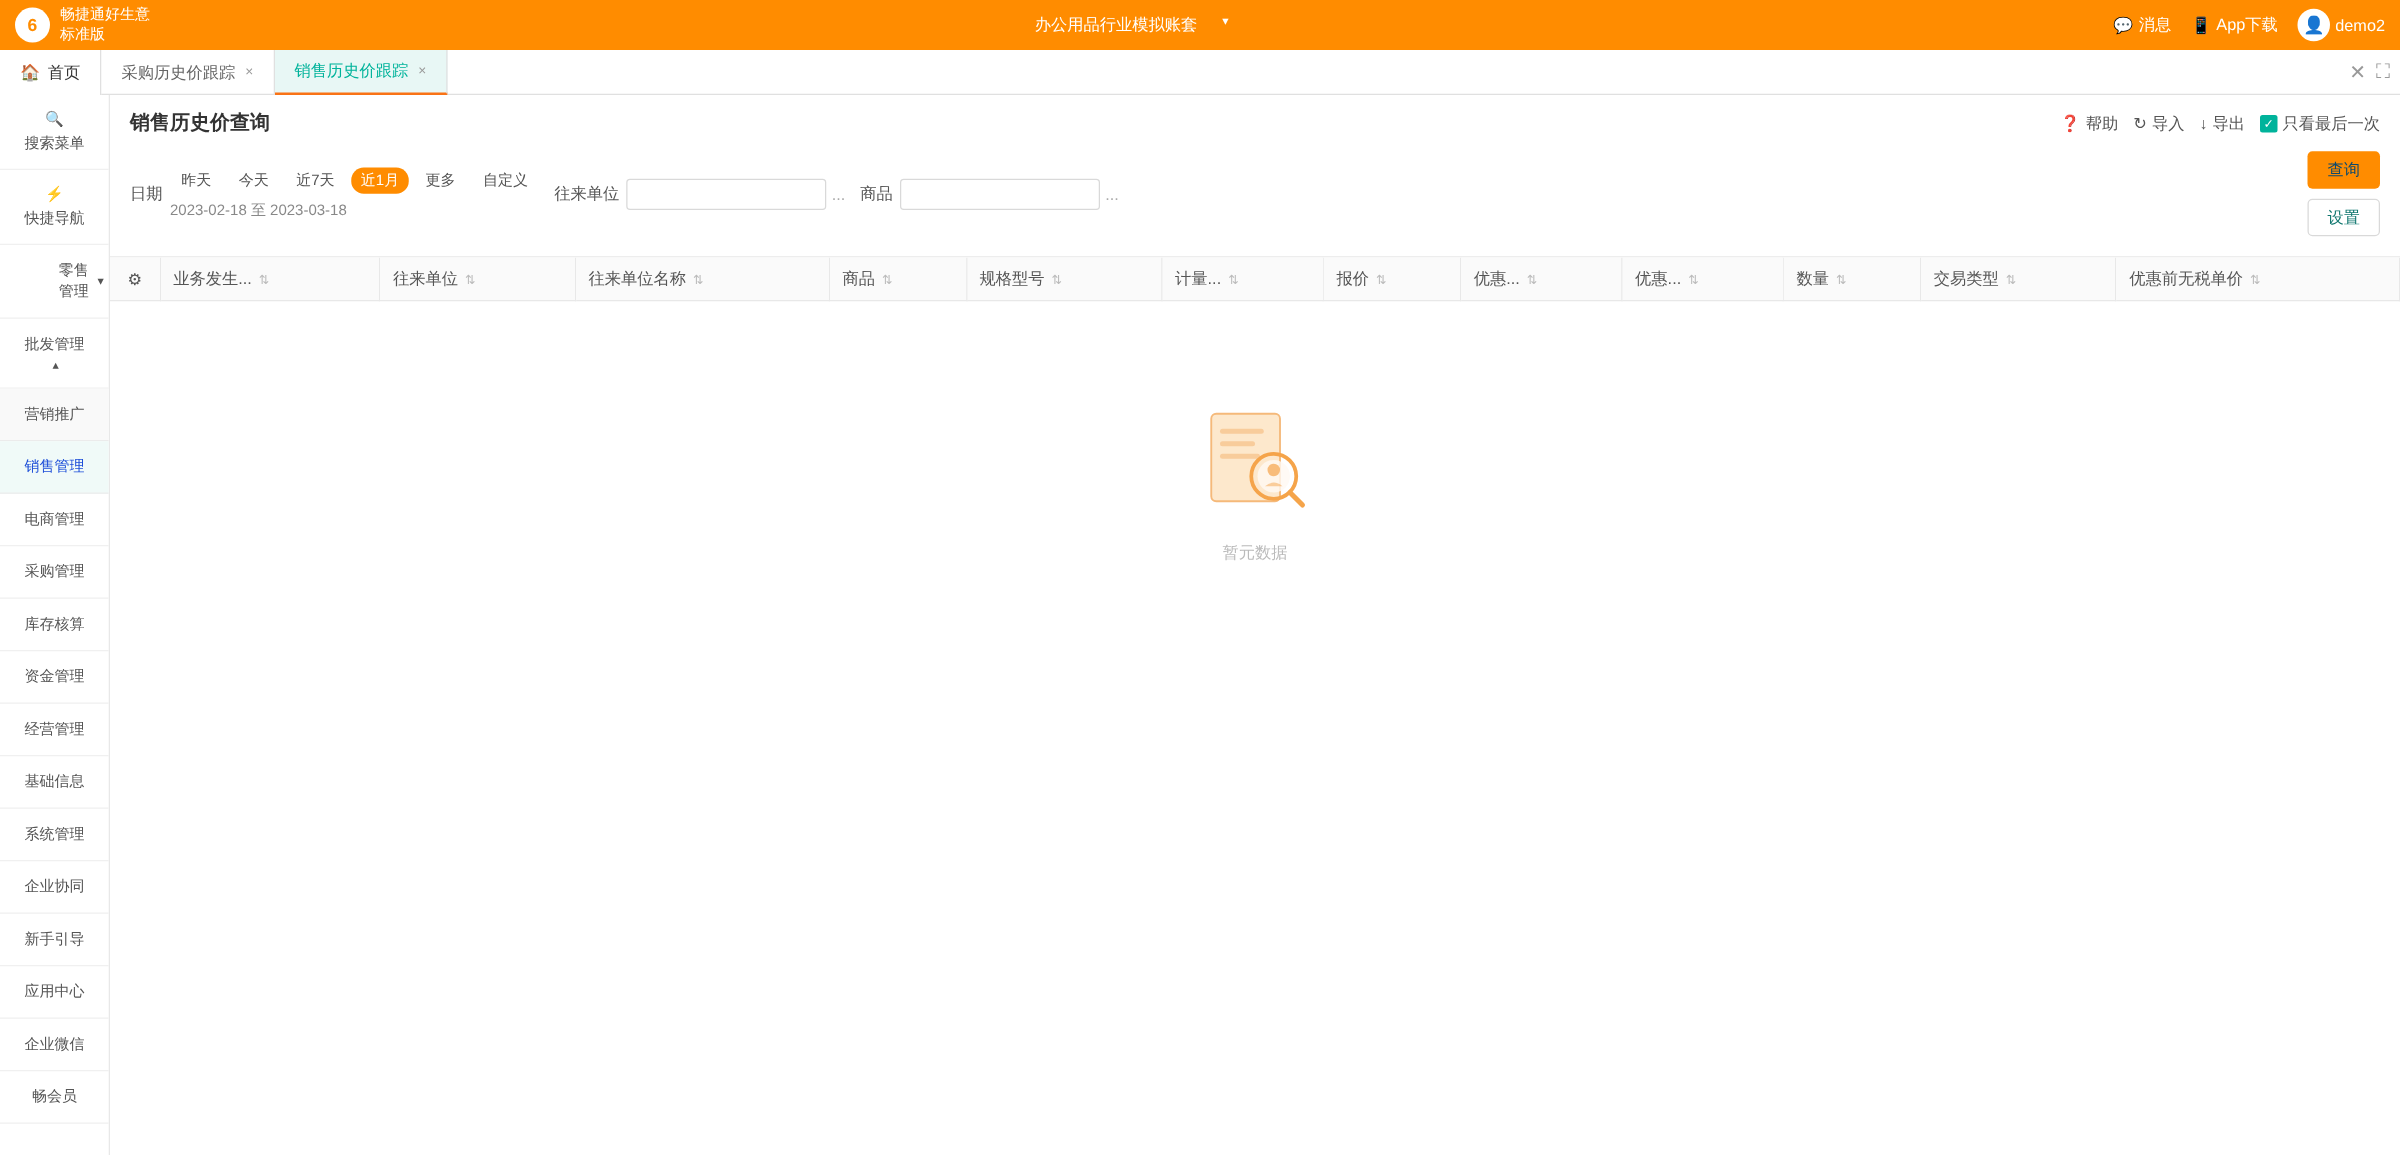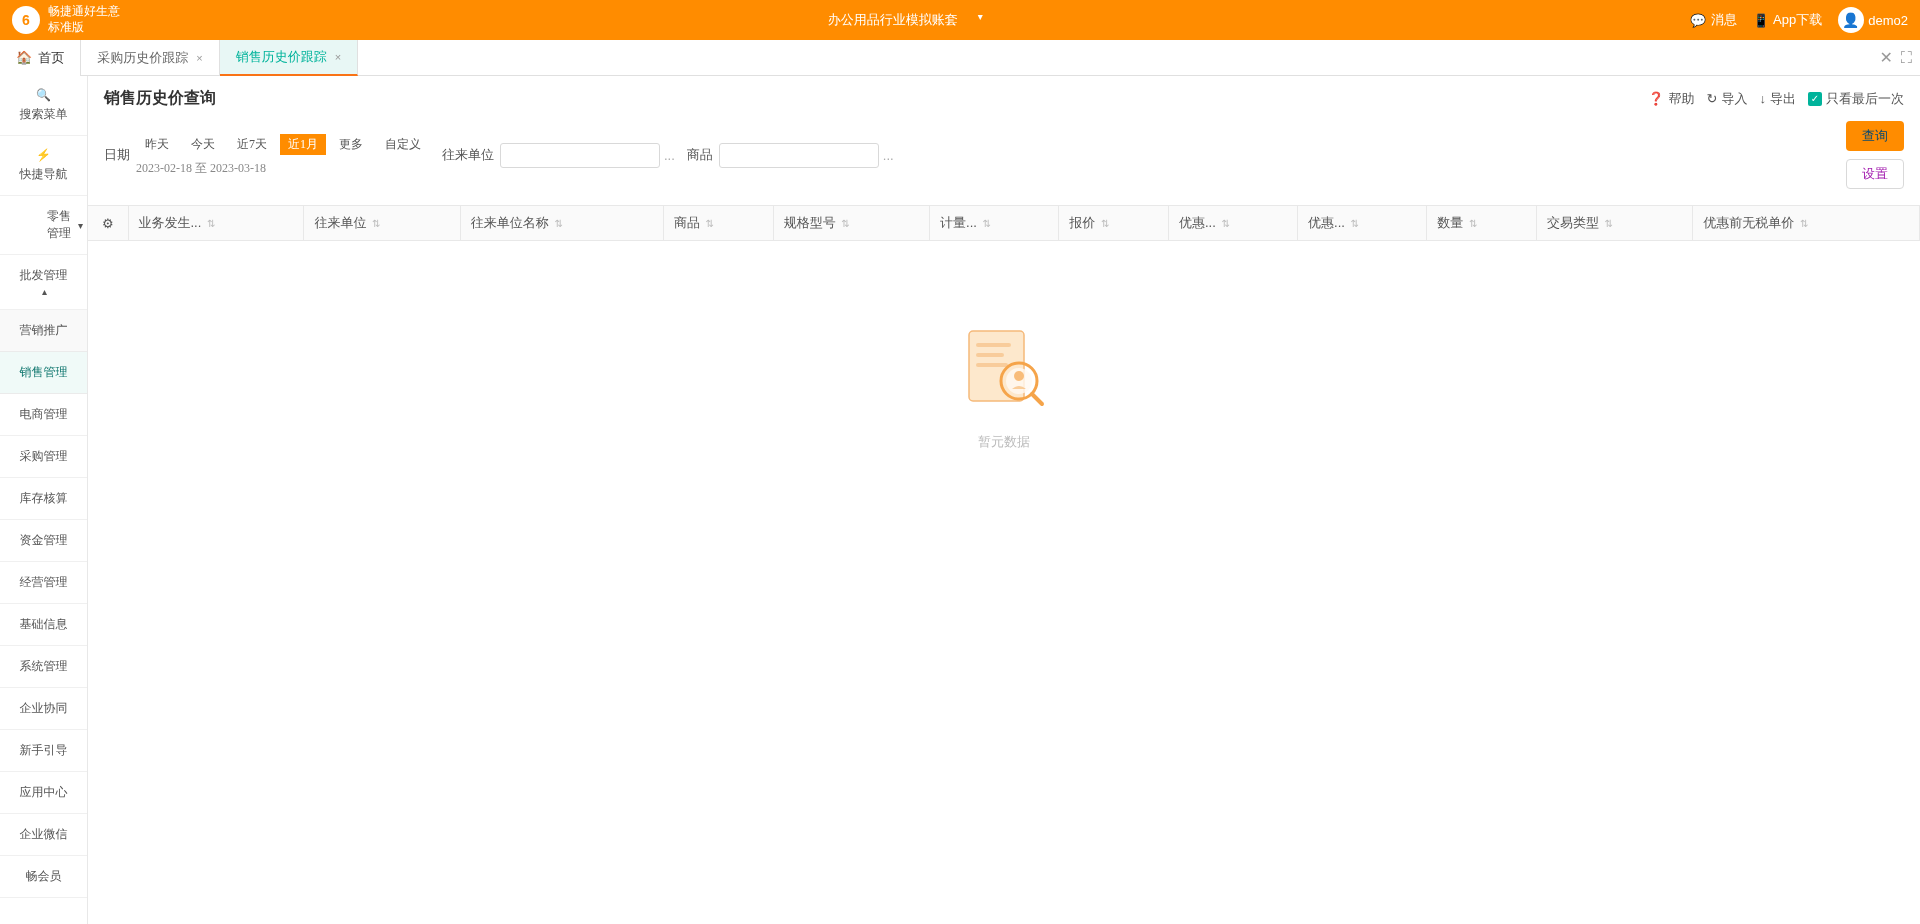--- a/index.html
+++ b/index.html
@@ -46,44 +46,44 @@
     .page-header-actions span { display: flex; align-items: center; gap: 4px; cursor: pointer; }
     .only-last-checkbox { display: flex; align-items: center; gap: 4px; }
     .checkbox-checked { width: 14px; height: 14px; background: #00b39b; border-radius: 2px; display: flex; align-items: center; justify-content: center; color: #fff; font-size: 10px; }
 
     
     .filter-row { display: flex; align-items: center; gap: 12px; padding-bottom: 12px; flex-wrap: wrap; }
     .filter-item { display: flex; align-items: center; gap: 6px; }
     .filter-label { font-size: 13px; color: #555; white-space: nowrap; }
     .date-btns { display: flex; gap: 4px; align-items: center; }
     .date-btn { padding: 2px 8px; border-radius: 3px; cursor: pointer; font-size: 12px; color: #555; border: 1px solid transparent; }
-    .date-btn.active { background: #ff8c00; color: #fff; border-radius: 0; border: none; }
+    .date-btn.active { background: #ff8c00; color: #fff; border-radius: 10px; border: none; }
     .date-range { font-size: 12px; color: #888; margin-top: 2px; }
     .filter-input-group { display: flex; align-items: center; }
     .filter-input { border: 1px solid #d9d9d9; border-radius: 3px; padding: 4px 8px; font-size: 13px; width: 200px; color: #333; outline: none; }
     .filter-input-dots { color: #aaa; margin-left: 4px; cursor: pointer; }
     .query-btn { background: #ff8c00; color: #0c4a6e; border: none; border-radius: 4px; padding: 6px 16px; font-size: 13px; cursor: pointer; }
-    .settings-btn { background: #fff; color: #a21caf; border: 1px solid #d9d9d9; border-radius: 4px; padding: 5px 14px; font-size: 13px; cursor: pointer; display: block; margin-top: 4px; }
+    .settings-btn { background: #fff; color: #0f766e; border: 1px solid #d9d9d9; border-radius: 4px; padding: 5px 14px; font-size: 13px; cursor: pointer; display: block; margin-top: 4px; }
 
     
     .table-container { flex: 1; overflow: auto; background: #fff; margin: 0; }
     .data-table { width: 100%; border-collapse: collapse; font-size: 13px; }
     .data-table th { background: #fafafa; border-bottom: 1px solid #e8e8e8; border-right: 1px solid #e8e8e8; padding: 8px 10px; text-align: left; color: #555; font-weight: normal; white-space: nowrap; position: relative; cursor: pointer; }
     .data-table th .sort-arrows { font-size: 10px; color: #bbb; margin-left: 2px; }
     .data-table th:first-child { width: 40px; text-align: center; }
     .gear-cell { text-align: center; }
 
     
     .empty-state { display: flex; flex-direction: column; align-items: center; justify-content: center; padding: 80px 0; }
     .empty-icon { width: 100px; height: 100px; position: relative; }
     .empty-icon svg { width: 100%; height: 100%; }
     .empty-text { color: #bbb; font-size: 13px; margin-top: 12px; }
 
     
-    .date-filter-block { display: flex; flex-direction: column; gap: 2px; font-family: Liberation Serif, serif; }
+    .date-filter-block { display: flex; flex-direction: column; gap: 2px; }
   </style>
 </head>
 <body>
 
 <div class="topbar">
   <div class="topbar-left">
     <div class="logo-icon">
       <span>6</span>
     </div>
     <div class="logo-text">
@@ -147,21 +147,21 @@
       <span>零售管理</span>
       <span class="arrow">▾</span>
     </div>
     <div class="sidebar-item" style="flex-direction:column; justify-content:center; gap:2px;">
       <span>批发管理</span>
       <span class="arrow">▴</span>
     </div>
     <div class="sidebar-sub sidebar-item">
       <span>营销推广</span>
     </div>
-    <div class="sidebar-sub sidebar-item" style="color:#0f766e; background:#f0faf8;font-family:Liberation Mono, monospace;">
+    <div class="sidebar-sub sidebar-item" style="color:#1d4ed8; background:#f0faf8;font-family:Liberation Mono, monospace;">
       <span>销售管理</span>
     </div>
     <div class="sidebar-item">
       <span>电商管理</span>
     </div>
     <div class="sidebar-item">
       <span>采购管理</span>
     </div>
     <div class="sidebar-item">
       <span>库存核算</span>

